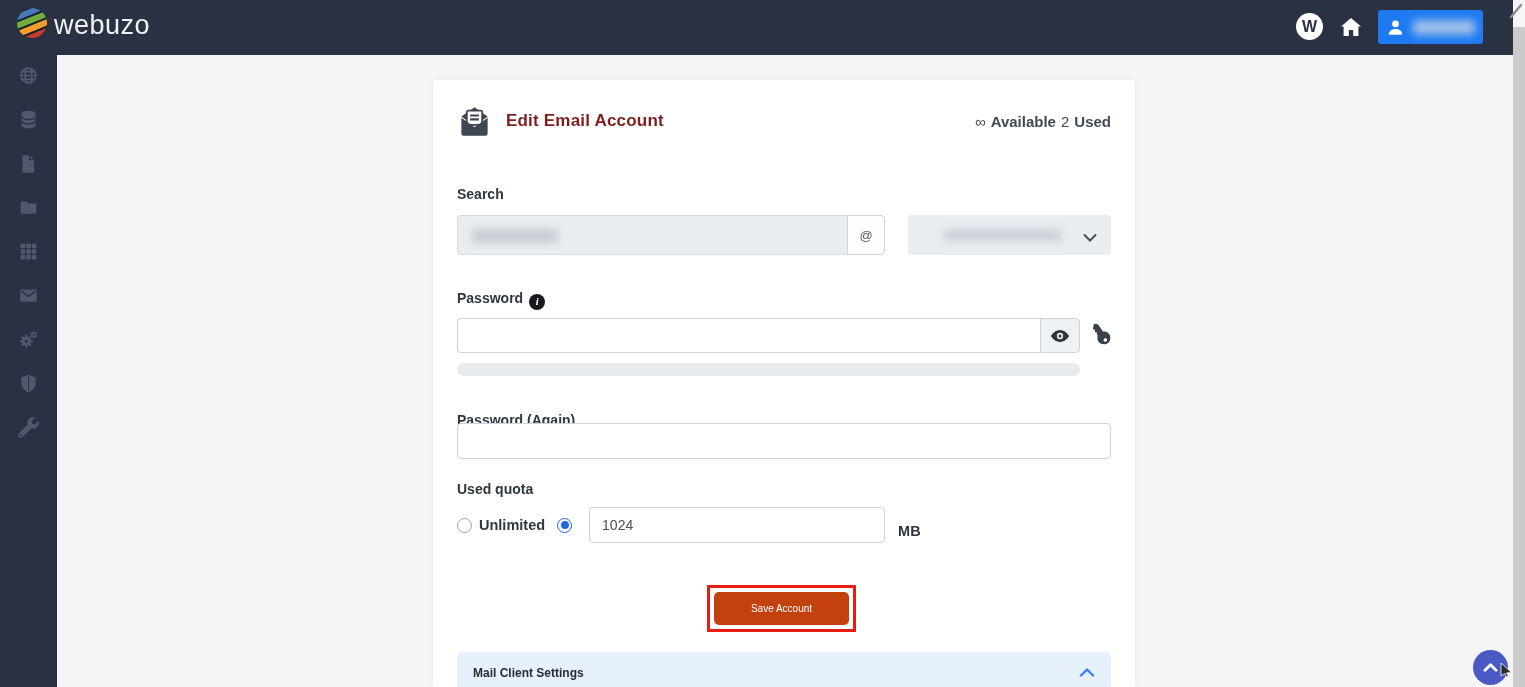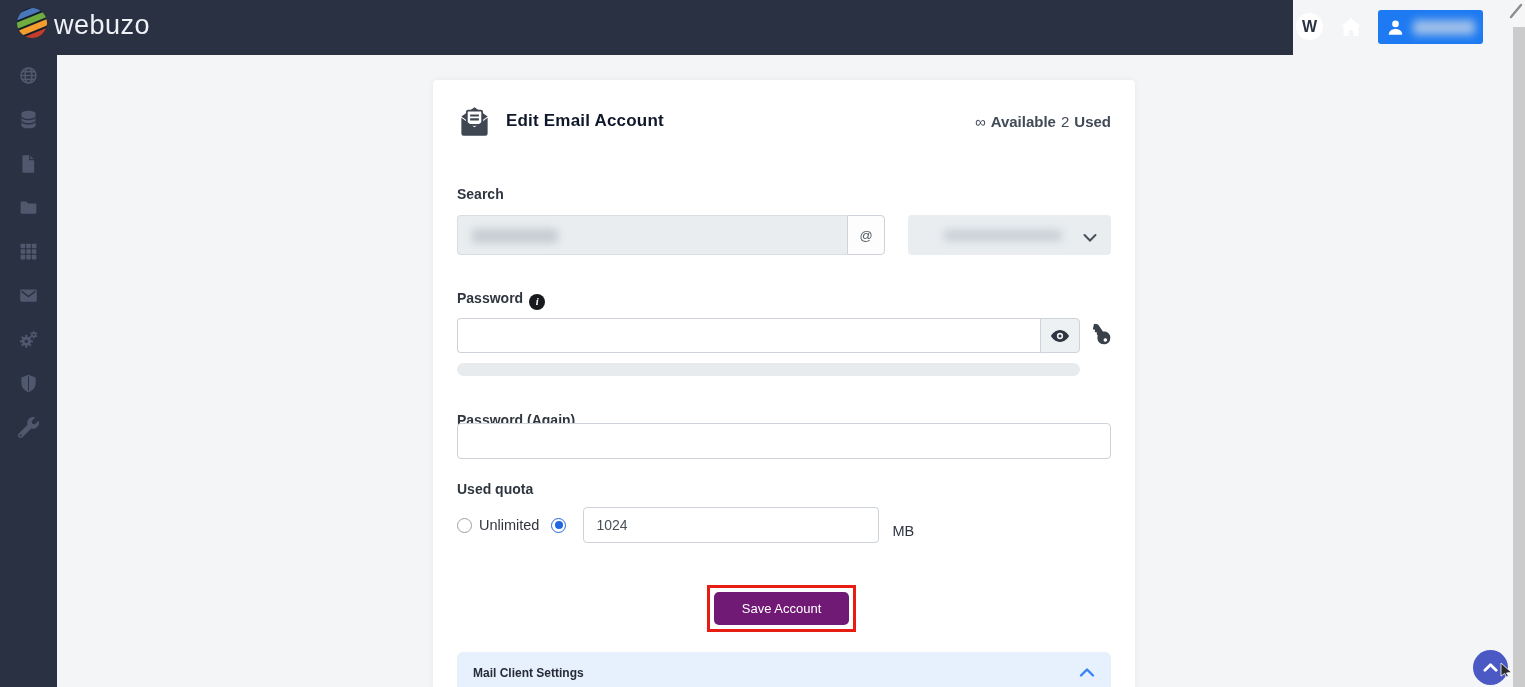--- a/index.html
+++ b/index.html
@@ -1,21 +1,21 @@
 <!DOCTYPE html>
 <html><head>
 <meta charset="utf-8">
 <style>
   * { margin:0; padding:0; box-sizing:border-box; }
   html,body { width:1525px; height:687px; overflow:hidden; }
   body { font-family:"Liberation Sans", sans-serif; background:#f4f5f7; }
   .app { position:relative; width:1525px; height:687px; background:#f4f5f7; }
 
   
-  .topbar { position:absolute; left:0; top:0; width:1293px; height:55px; background:#2a3142; z-index:5; }
+  .topbar { position:absolute; left:0; top:0; width:1513px; height:55px; background:#2a3142; z-index:5; }
   .brand { position:absolute; left:16px; top:7px; display:flex; align-items:center; gap:6px; }
   .brand-text { color:#eef1f5; font-size:27px; font-weight:500; letter-spacing:.5px; }
   .search-input { position:absolute; left:712px; top:10px; width:401px; height:34px; background:#fff;
     border:2px solid #aecdea; border-radius:3px; padding:0 14px; font-size:15px; color:#333;
     font-family:"Liberation Sans",sans-serif; outline:none; }
   .search-input::placeholder { color:#8f979e; }
   .admin-pill { position:absolute; left:1134px; top:12px; height:30px; border-radius:15px; background:#5d6876;
     color:#fff; font-size:13.5px; font-weight:700; display:flex; align-items:center; padding:0 20px; }
   .top-ic { position:absolute; top:13px; width:28px; height:28px; display:flex; align-items:center; justify-content:center; cursor:pointer; }
   .wp-badge { position:absolute; left:1296px; top:13px; width:27px; height:27px; border-radius:50%; background:#fff;
@@ -33,21 +33,21 @@
 
   
   .scrollbar { position:absolute; right:0; top:0; width:12px; height:687px; background:#cbcbcb; z-index:6; }
   .scroll-thumb { position:absolute; top:0; left:0; width:12px; height:27px; background:#f6f6f6; }
   .corner-mark { position:absolute; right:2px; top:3px; z-index:7; }
 
   
   .card { position:absolute; left:433px; top:80px; width:702px; height:607px; background:#fff;
     border-radius:4px 4px 0 0; box-shadow:0 0 6px rgba(40,50,70,.07); z-index:2; }
   .card-header { position:absolute; left:24px; top:22px; right:24px; height:38px; display:flex; align-items:center; }
-  .card-title { margin-left:14px; font-size:17px; font-weight:700; color:#0f172a; letter-spacing:.2px; }
+  .card-title { margin-left:14px; font-size:17px; font-weight:700; color:#7f1d1d; letter-spacing:.2px; }
   .usage { margin-left:auto; font-size:15px; color:#414a57; display:flex; align-items:center; gap:5px; }
   .usage .inf { font-size:15px; font-weight:400; }
   .usage b { font-weight:700; }
   .usage .num { font-weight:400; }
 
   .f-label { position:absolute; left:24px; font-size:14px; font-weight:700; color:#30363f; }
 
   
   .email-group { position:absolute; left:24px; top:135px; width:428px; height:40px; display:flex; }
   .email-input { flex:1; background:#e9edf0; border:1px solid #d9dee3; border-right:none; border-radius:4px 0 0 4px;
@@ -74,30 +74,30 @@
   .strength-bar { position:absolute; left:24px; top:283px; width:623px; height:13px; background:#e8ebee; border-radius:7px; }
 
   .pwd2-input { position:absolute; left:24px; top:343px; width:654px; height:36px; border:1px solid #cdd3d8;
     border-radius:4px; background:#fff; font-size:14px; padding:0 10px; outline:none; font-family:"Liberation Sans",sans-serif; }
 
   
   .quota-row { position:absolute; left:24px; top:427px; height:36px; display:flex; align-items:center; }
   .radio { width:15px; height:15px; border-radius:50%; border:1.5px solid #9aa1a8; background:#fff; cursor:pointer; }
   .radio.sel { border:1.5px solid #2166e0; position:relative; }
   .radio.sel::after { content:""; position:absolute; left:2.5px; top:2.5px; width:8px; height:8px; border-radius:50%; background:#2166e0; }
-  .quota-unl { margin:0 12px 0 7px; font-size:14.5px; font-weight:400; color:#30363f; }
+  .quota-unl { margin:0 12px 0 7px; font-size:14.5px; font-weight:700; color:#30363f; }
   .quota-input { margin-left:17px; width:296px; height:36px; border:1px solid #cdd3d8; border-radius:4px;
     font-size:14px; color:#495057; padding:0 12px; outline:none; font-family:"Liberation Sans",sans-serif; }
-  .quota-unit { margin-left:13px; font-size:14.5px; font-weight:400; color:#30363f;margin-top:12px; }
+  .quota-unit { margin-left:13px; font-size:14.5px; font-weight:700; color:#30363f;margin-top:12px; }
 
   
   .save-hl { position:absolute; left:274px; top:505px; width:149px; height:47px; border:3px solid #e71c13;
     display:flex; align-items:center; justify-content:center; }
-  .save-btn { width:135px; height:33px; background:#701a75; color:#fff; border:none; border-radius:5px;
-    font-size:13px; font-family:"Liberation Sans",sans-serif; cursor:pointer; }
+  .save-btn { width:135px; height:33px; background:#c2410c; color:#fff; border:none; border-radius:5px;
+    font-size:10px; font-family:"Liberation Sans",sans-serif; cursor:pointer; }
 
   
   .mail-acc { position:absolute; left:24px; top:572px; width:654px; height:42px; background:#e7f1fd;
     border-radius:6px 6px 0 0; display:flex; align-items:center; padding:0 16px; cursor:pointer; }
   .mail-acc-title { font-size:12px; font-weight:700; color:#262c36; }
   .mail-acc .chev { margin-left:auto; }
 
   
   .scroll-top { position:absolute; left:1473px; top:650px; width:35px; height:35px; border-radius:50%;
     background:#4b59c5; display:flex; align-items:center; justify-content:center; cursor:pointer; z-index:7; }

